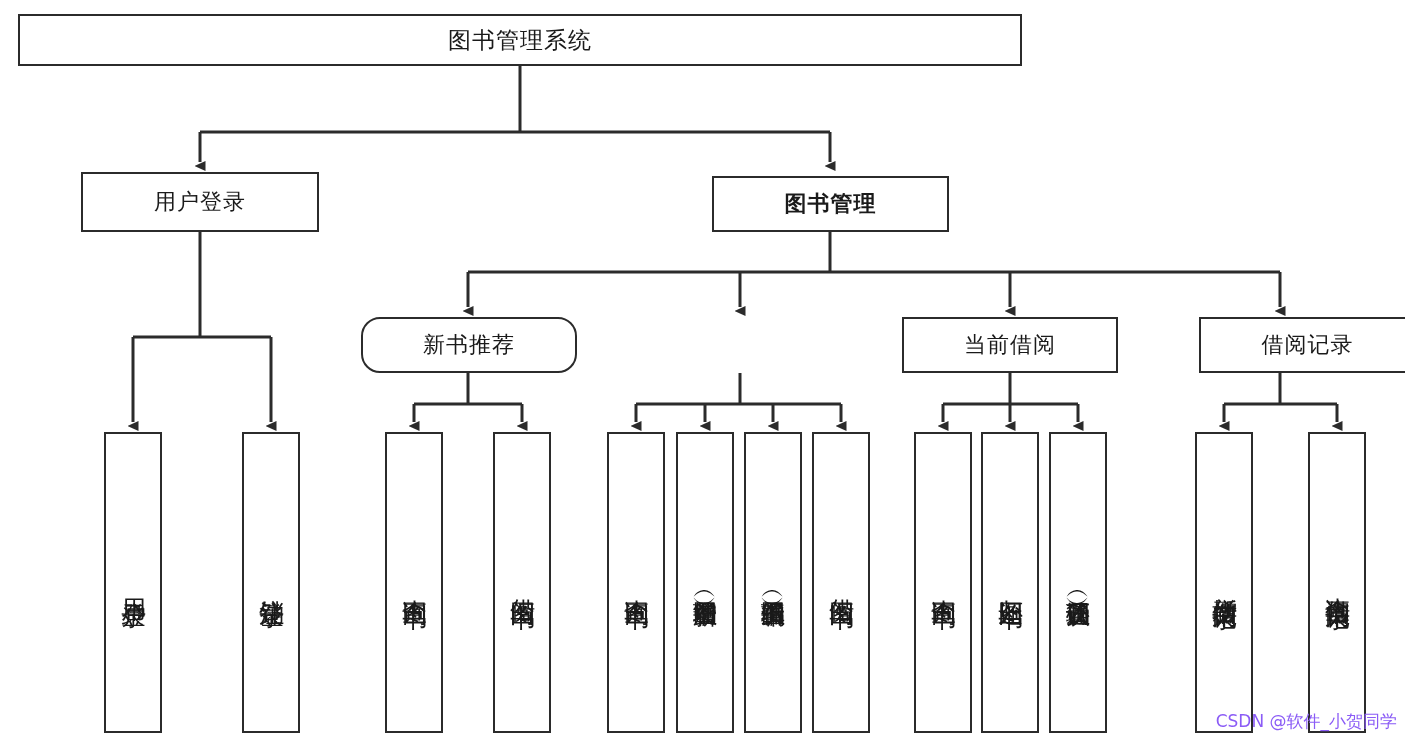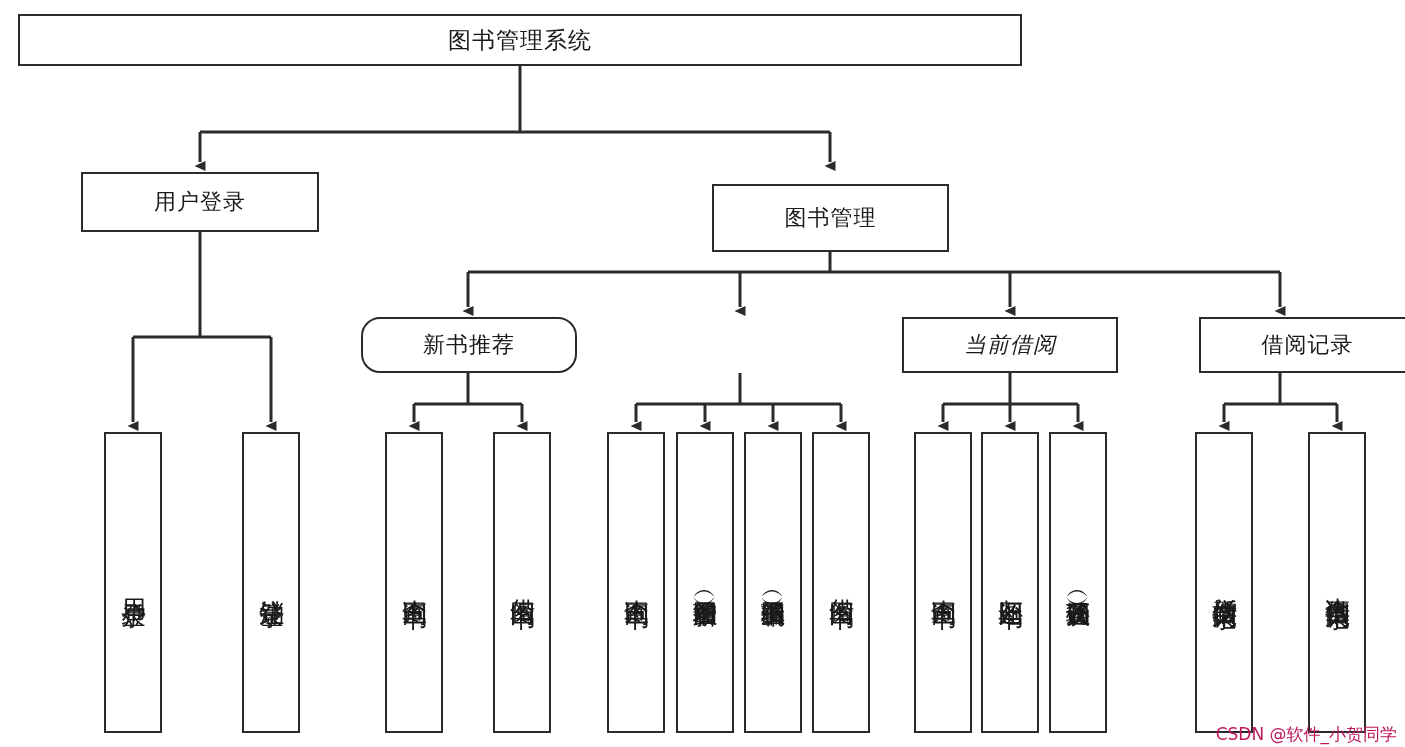--- a/index.html
+++ b/index.html
@@ -61,23 +61,23 @@
     white-space: nowrap;
   }
   .node.vert.tight .label {
     font-size: 24px;
     letter-spacing: 0px;
     line-height: 1.0;
   }
   .watermark {
     position: absolute;
     right: 8px;
-    bottom: 1px;
+    bottom: 14px;
     font-size: 17px;
-    color: #be185d;
+    color: #8b5cf6;
     font-family: "DejaVu Sans", "Liberation Sans", sans-serif;
     white-space: nowrap;
     pointer-events: none;
   }
 </style>
 </head>
 <body>
 
 <div id="canvas">
 
@@ -131,28 +131,28 @@
     </g>
   </svg>
 
   <div class="node horiz root" style="left:18px; top:14px; width:1004px; height:52px;">
     <span class="label">图书管理系统</span>
   </div>
 
   <div class="node horiz" style="left:81px; top:172px; width:238px; height:60px;">
     <span class="label">用户登录</span>
   </div>
-  <div class="node horiz" style="left:712px; top:184px; width:237px; height:68px;">
+  <div class="node horiz" style="left:712px; top:176px; width:237px; height:56px;font-weight:bold;">
     <span class="label">图书管理</span>
   </div>
 
   <div class="node horiz" style="left:361px; top:317px; width:216px; height:56px;border-radius:19px;">
     <span class="label">新书推荐</span>
   </div>
-  <div class="node horiz" style="left:902px; top:317px; width:216px; height:56px;font-style:italic;">
+  <div class="node horiz" style="left:902px; top:317px; width:216px; height:56px;">
     <span class="label">当前借阅</span>
   </div>
   <div class="node horiz" style="left:1171px; top:317px; width:217px; height:56px;margin-left:28px;">
     <span class="label">借阅记录</span>
   </div>
 
   <div class="node vert" style="left:104px; top:432px; width:58px; height:301px;">
     <span class="label">用户登录</span>
   </div>
   <div class="node vert" style="left:242px; top:432px; width:58px; height:301px;">

